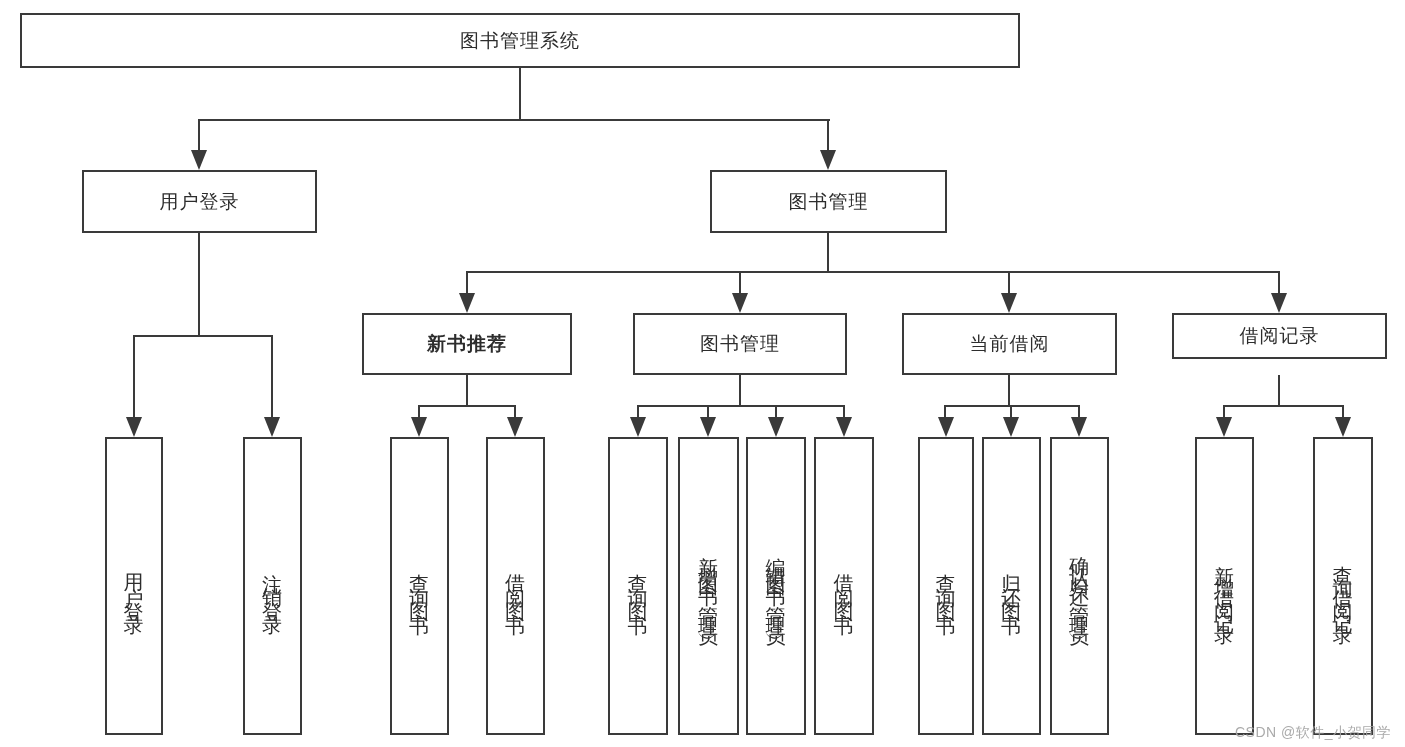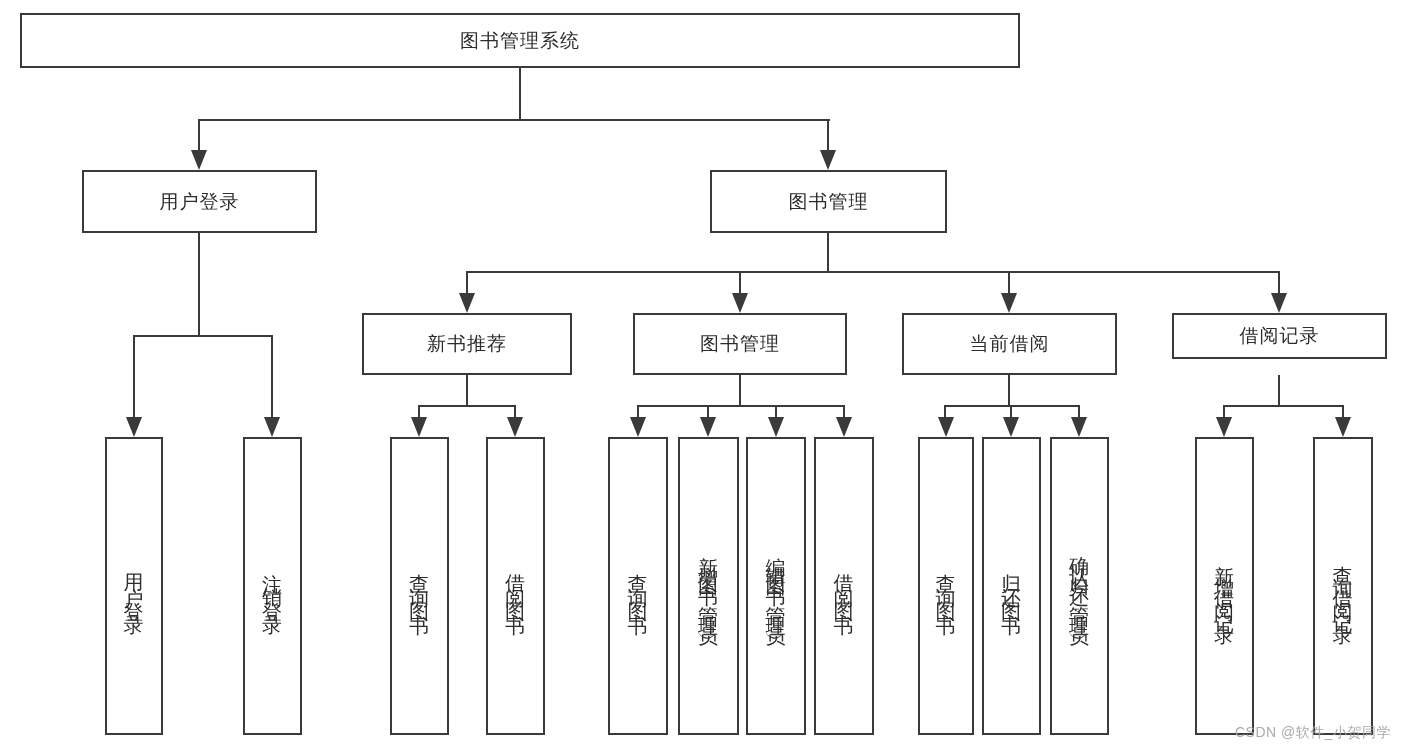--- a/index.html
+++ b/index.html
@@ -98,21 +98,21 @@
   <div class="hline" style="left:466px; top:271px; width:814px;"></div>
   <div class="vline" style="left:466px; top:271px; height:26px;"></div>
   <div class="arrow" style="left:459px; top:293px;"></div>
   <div class="vline" style="left:739px; top:271px; height:26px;"></div>
   <div class="arrow" style="left:732px; top:293px;"></div>
   <div class="vline" style="left:1008px; top:271px; height:26px;"></div>
   <div class="arrow" style="left:1001px; top:293px;"></div>
   <div class="vline" style="left:1278px; top:271px; height:26px;"></div>
   <div class="arrow" style="left:1271px; top:293px;"></div>
 
-  <div class="box" style="left:362px; top:313px; width:210px; height:62px;">新书推荐</div>
+  <div class="box" style="left:362px; top:313px; width:210px; height:62px;font-weight:bold;">新书推荐</div>
   <div class="box" style="left:633px; top:313px; width:214px; height:62px;">图书管理</div>
   <div class="box" style="left:902px; top:313px; width:215px; height:62px;">当前借阅</div>
   <div class="box" style="left:1172px; top:313px; width:215px; height:46px;">借阅记录</div>
 
   <div class="vline" style="left:466px; top:375px; height:32px;"></div>
   <div class="hline" style="left:418px; top:405px; width:98px;"></div>
   <div class="vline" style="left:418px; top:405px; height:16px;"></div>
   <div class="arrow" style="left:411px; top:417px;"></div>
   <div class="vline" style="left:514px; top:405px; height:16px;"></div>
   <div class="arrow" style="left:507px; top:417px;"></div>

